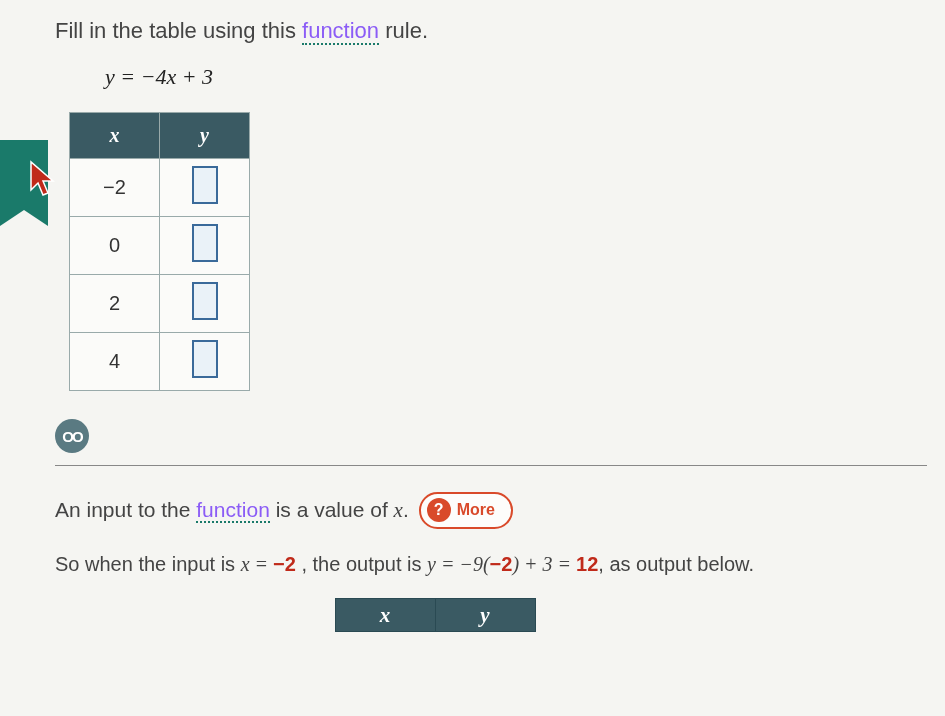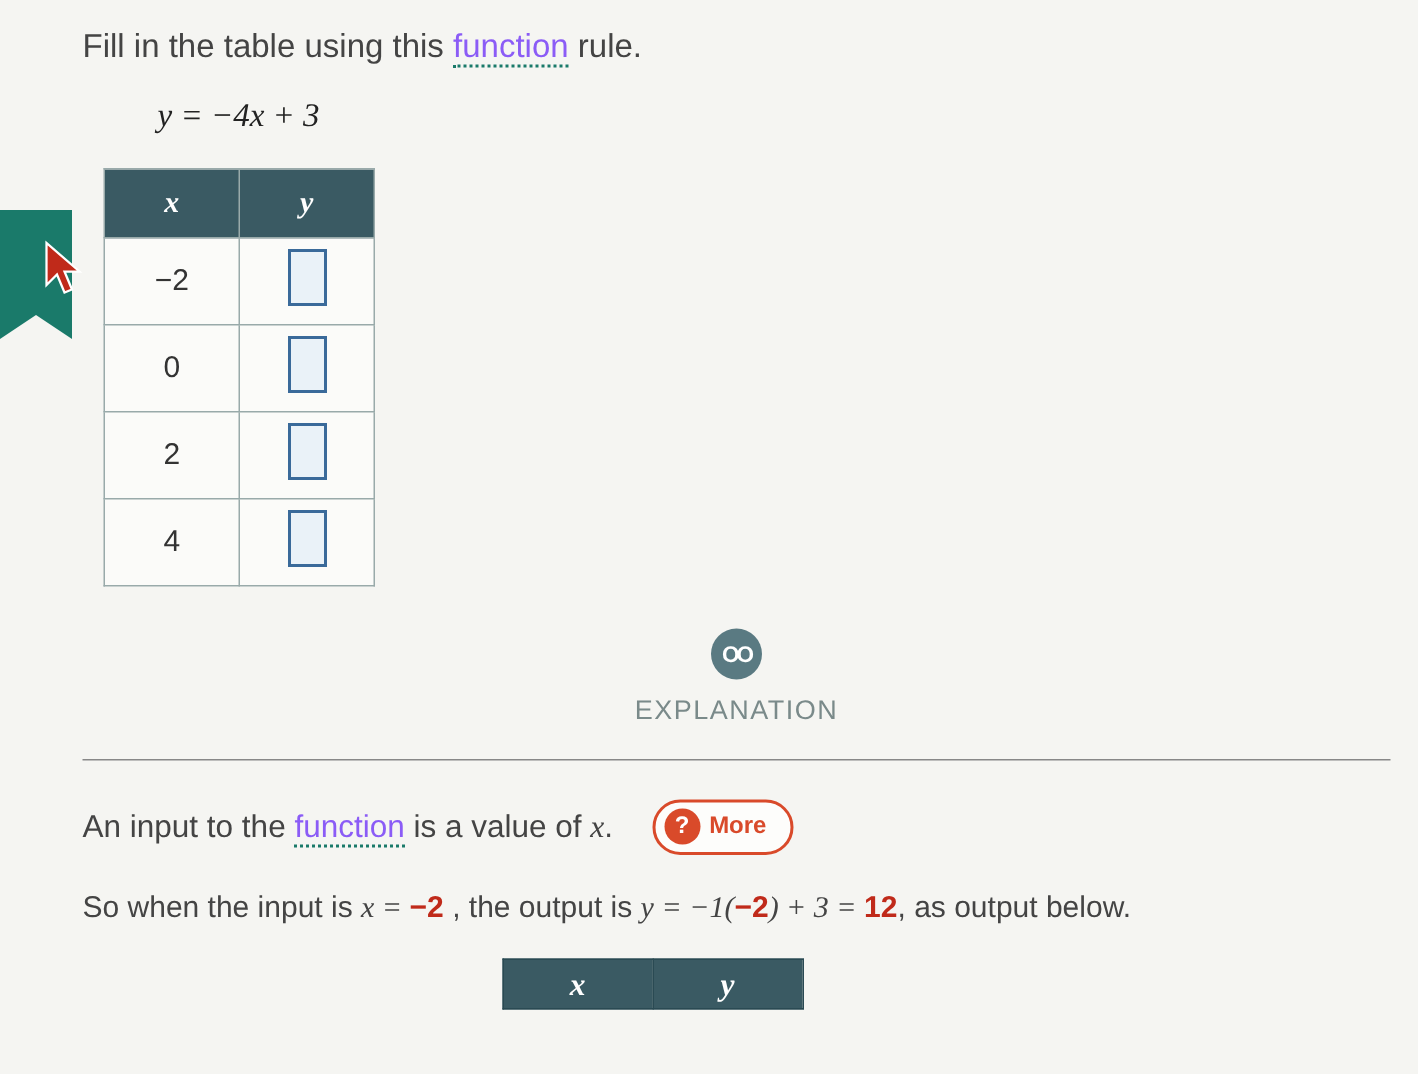--- a/index.html
+++ b/index.html
@@ -77,24 +77,23 @@
     height: 38px;
     border: 2px solid #3a6a9a;
     background: #eaf2f8;
     display: inline-block;
   }
   .expl-section { margin-top: 28px; }
   .expl-header {
     display: flex;
     align-items: center;
     gap: 10px;
-    padding-bottom: 22px;
+    padding-bottom: 12px;
     border-bottom: 1px solid #888;
     margin-bottom: 26px;
-    flex-direction: column;
   }
   .expl-badge {
     width: 34px;
     height: 34px;
     border-radius: 50%;
     background: #5a7a82;
     color: #fff;
     display: flex;
     align-items: center;
     justify-content: center;
@@ -196,36 +195,35 @@
     <tr>
       <td>4</td>
       <td><span class="y-input"></span></td>
     </tr>
   </tbody>
 </table>
 
 <div class="expl-section">
   <div class="expl-header">
     <div class="expl-badge">OO</div>
-    <div class="expl-title">EXPLANATION</div>
   </div>
 
   <div class="expl-body">
-    <div style="display:flex;align-items:center;flex-wrap:wrap;gap:16px;">
+    <div style="display:flex;align-items:center;flex-wrap:wrap;">
       <span>
         <span>An input to the </span><span class="term-link">function</span><span> is a value of </span><span class="ital">x</span><span>.</span>
       </span>
       <span class="more-pill" style="margin-left:10px;">
         <span class="qmark">?</span>
         <span>More</span>
       </span>
     </div>
 
     <div class="so-line">
-      <span>So when the input is </span><span class="ital">x = </span><span class="num-red">−2</span><span> , the output is </span><span class="ital">y = −1(</span><span class="num-red">−2</span><span class="ital">) + 3 = </span><span class="num-red" style="font-weight:bold;">12</span><span>, as output below.</span>
+      <span>So when the input is </span><span class="ital">x = </span><span class="num-red">−2</span><span> , the output is </span><span class="ital">y = −9(</span><span class="num-red">−2</span><span class="ital">) + 3 = </span><span class="num-red" style="font-weight:bold;">12</span><span>, as output below.</span>
     </div>
 
     <div class="small-table-wrap">
       <table class="small-table">
         <tbody>
             <tr>
           <th>x</th>
           <th>y</th>
         </tr>
       </tbody>

